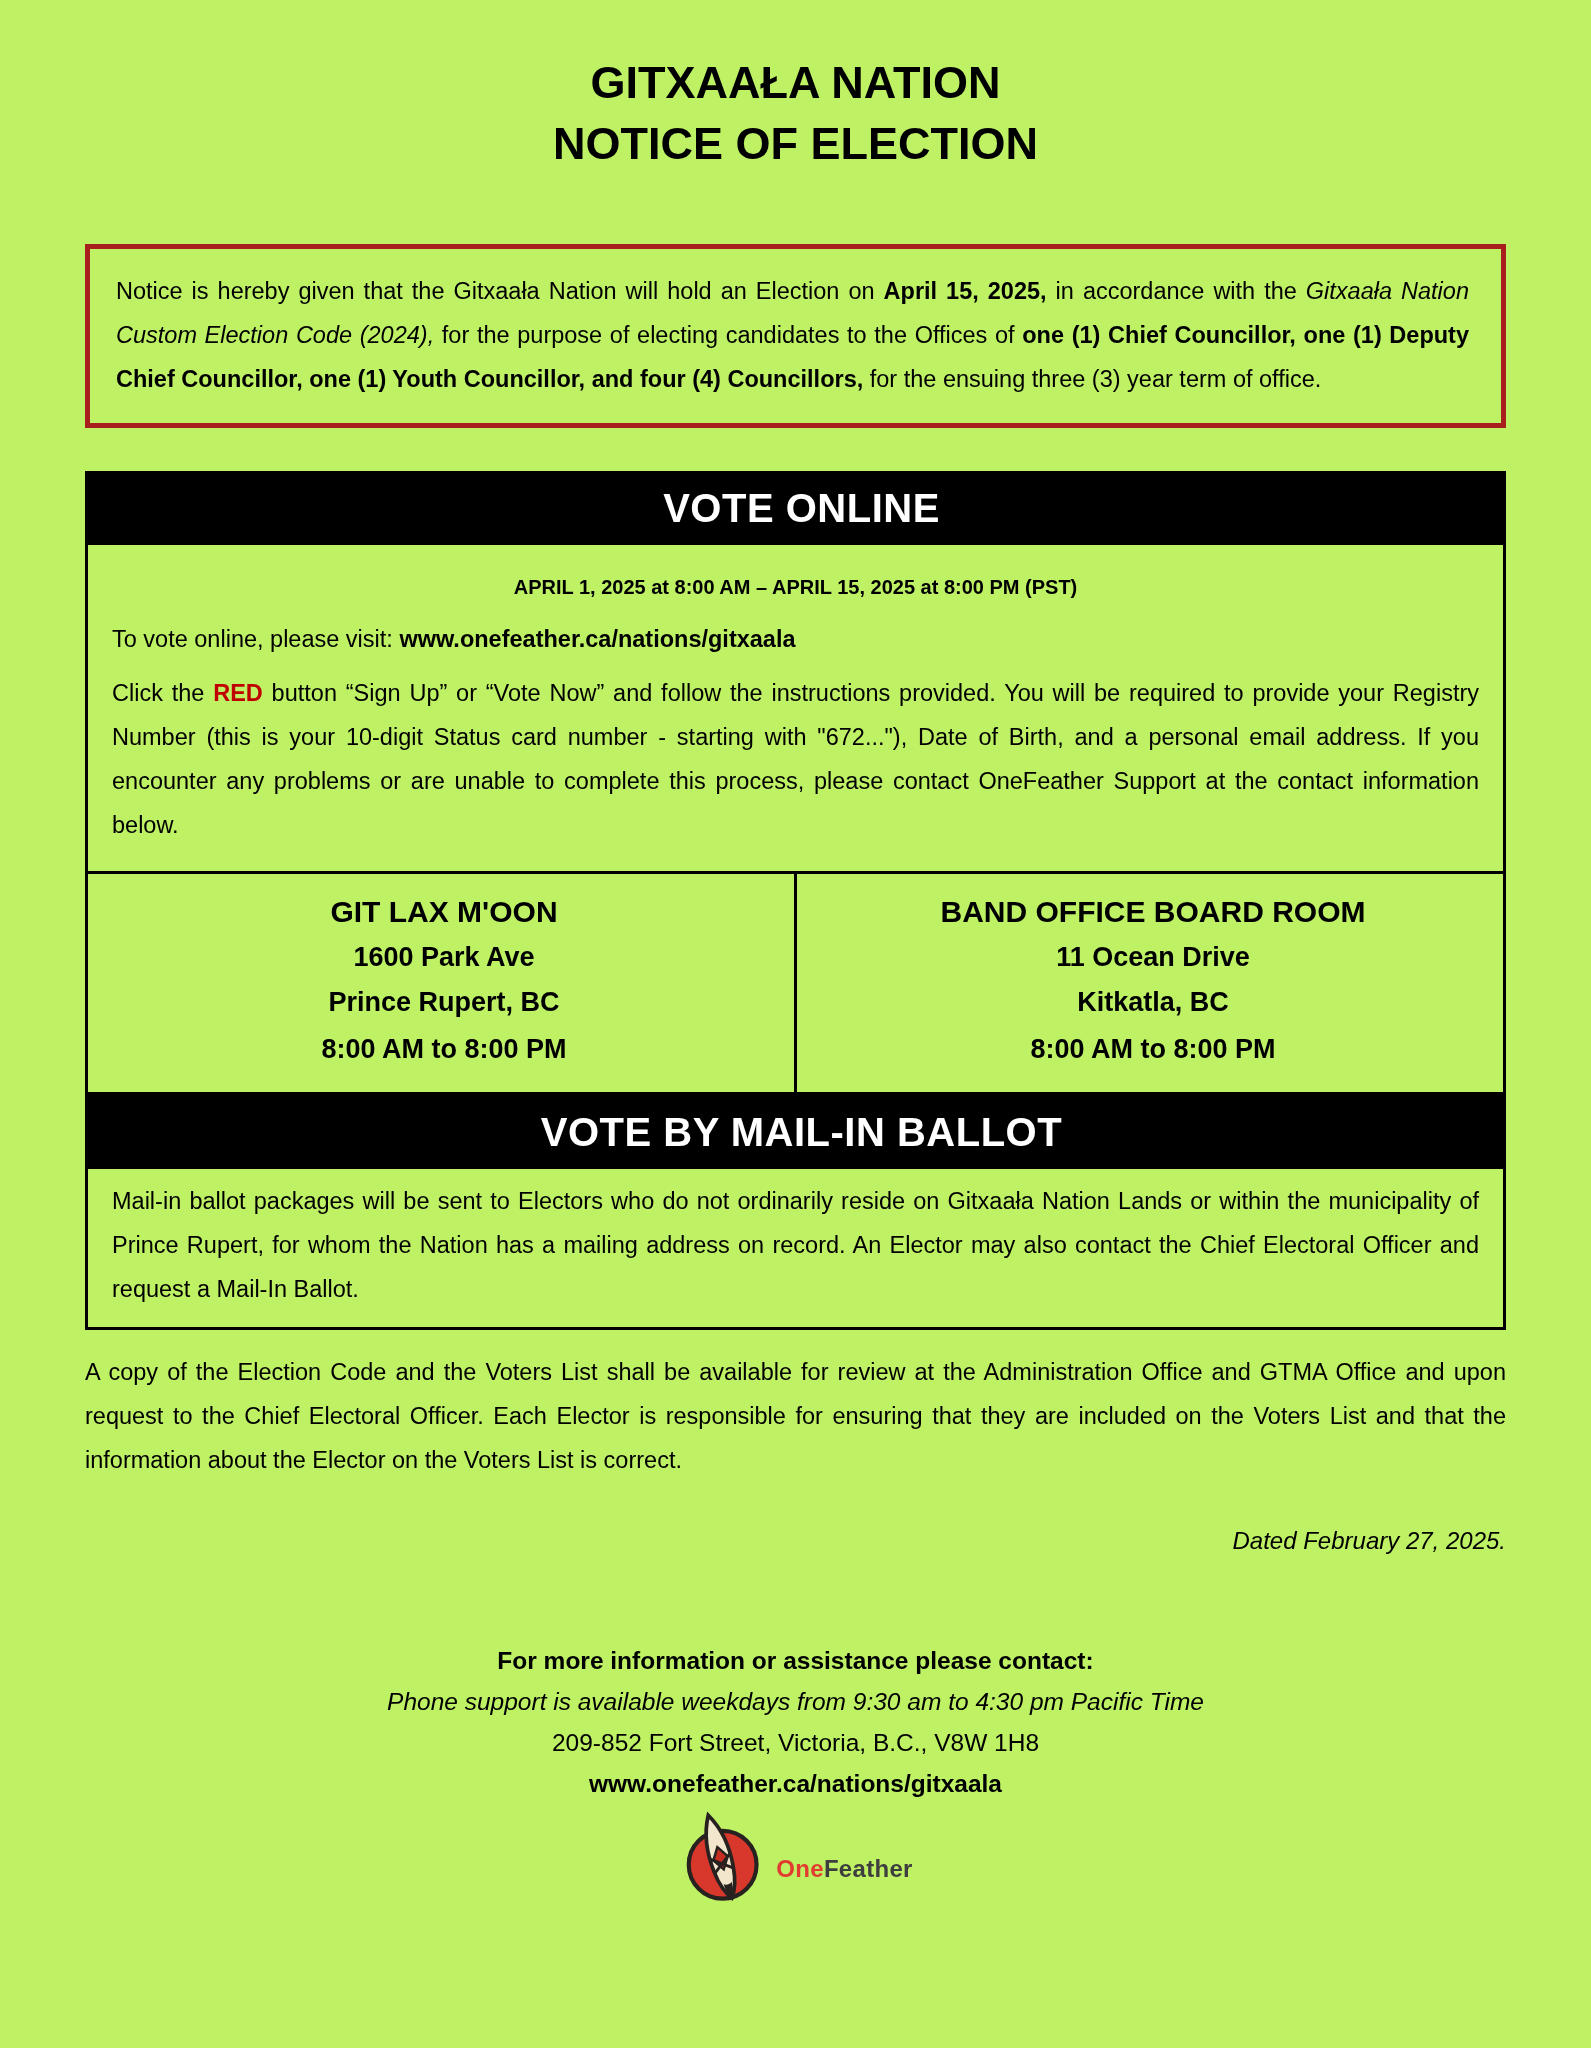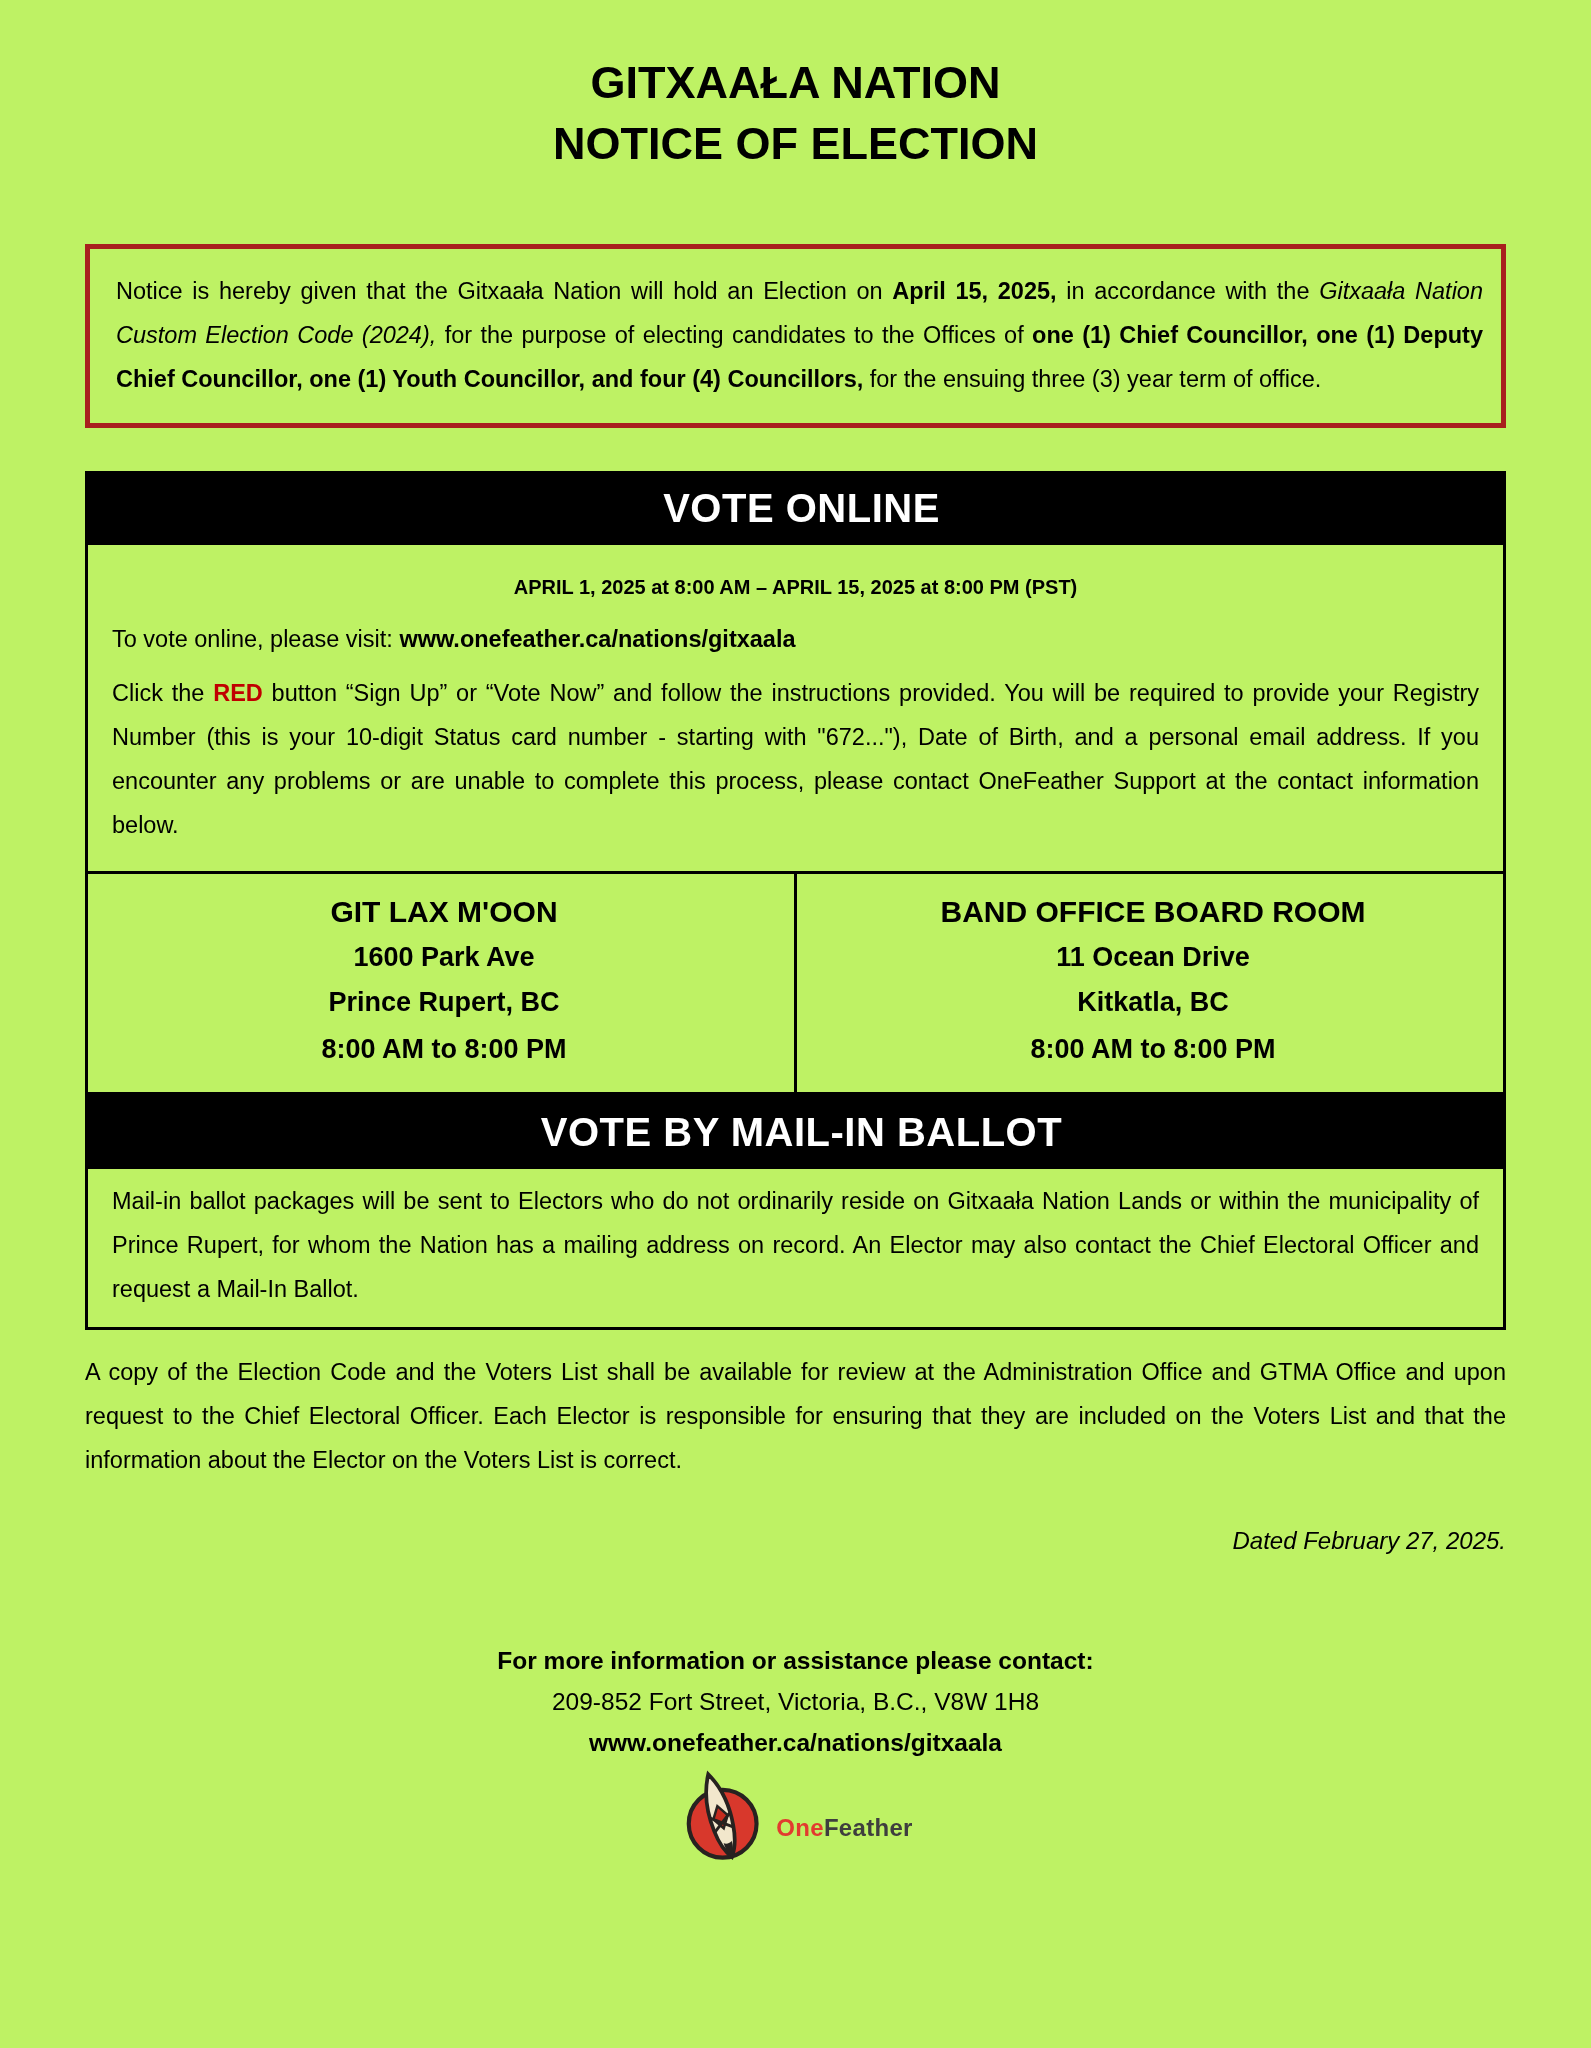--- a/index.html
+++ b/index.html
@@ -5,21 +5,21 @@
   html,body{margin:0;padding:0;background:#e9e9e9;}
   .sheet{
     width:1591px;height:2048px;background:#bef264;margin:0 auto;
     font-family:"Liberation Sans",sans-serif;color:#000;
     box-sizing:border-box;padding-top:52px;overflow:hidden;position:relative;
   }
   .content{margin:0 85px;}
   .title{text-align:center;font-weight:bold;font-size:45px;line-height:61px;margin:0;}
   
   .notice-box{
-    border:5px solid #a8201e;margin-top:70px;padding:20px 18px 22px 26px;
+    border:5px solid #a8201e;margin-top:70px;padding:20px 32px 22px 26px;
     font-size:23.5px;line-height:44px;text-align:justify;
   }
   
   .bar{
     background:#000;color:#fff;text-align:center;font-weight:bold;
     font-size:40px;padding:15px 0 14px 12px;letter-spacing:0.5px;
   }
   .vote-online-bar{margin-top:43px;}
   
   .box-body{
@@ -97,20 +97,21 @@
     <div class="box-body mail-body">
       <div class="para justify" style="margin:0;">Mail-in ballot packages will be sent to Electors who do not ordinarily reside on Gitxaała Nation Lands or within the municipality of Prince Rupert, for whom the Nation has a mailing address on record. An Elector may also contact the Chief Electoral Officer and request a Mail-In Ballot.</div>
     </div>
 
     <div class="footer-para">A copy of the Election Code and the Voters List shall be available for review at the Administration Office and GTMA Office and upon request to the Chief Electoral Officer. Each Elector is responsible for ensuring that they are included on the Voters List and that the information about the Elector on the Voters List is correct.</div>
 
     <div class="dated">Dated February 27, 2025.</div>
 
     <div class="contact">
       <div class="contact-heading">For more information or assistance please contact:</div>
+      <div class="italic">Phone support is available weekdays from 9:30 am to 4:30 pm Pacific Time</div>
       <div>209-852 Fort Street, Victoria, B.C., V8W 1H8</div>
       <div class="website-line">www.onefeather.ca/nations/gitxaala</div>
 
       <div class="logo-row">
         <svg viewBox="0 0 104 112" width="86" height="93" aria-hidden="true">
           <circle cx="54" cy="66" r="41" fill="#d8382c" stroke="#272220" stroke-width="5"></circle>
           <g transform="rotate(-16 52 60)">
             <path d="M52 4 C62 22 67 44 64 72 C62.5 88 58 100 52 108 C46 100 41.5 88 40 72 C37 44 42 22 52 4 Z" fill="#f2e7cc" stroke="#272220" stroke-width="4.5"></path>
             <path d="M52 44 L61 58 L52 72 L43 58 Z" fill="#c62c1f" stroke="#272220" stroke-width="3"></path>
             <path d="M40 74 L64 56" stroke="#272220" stroke-width="3.5"></path>

